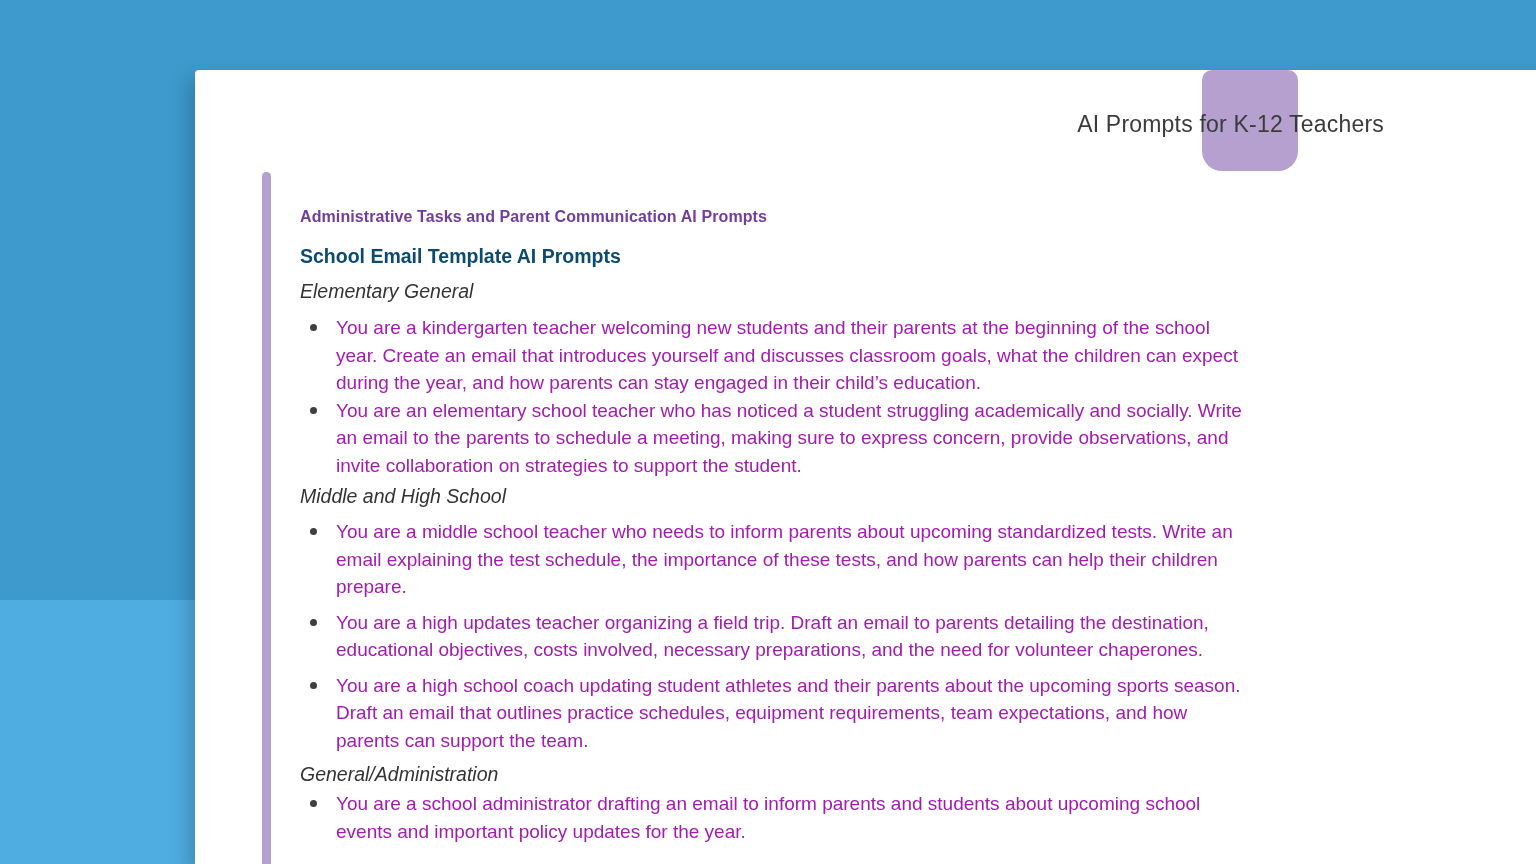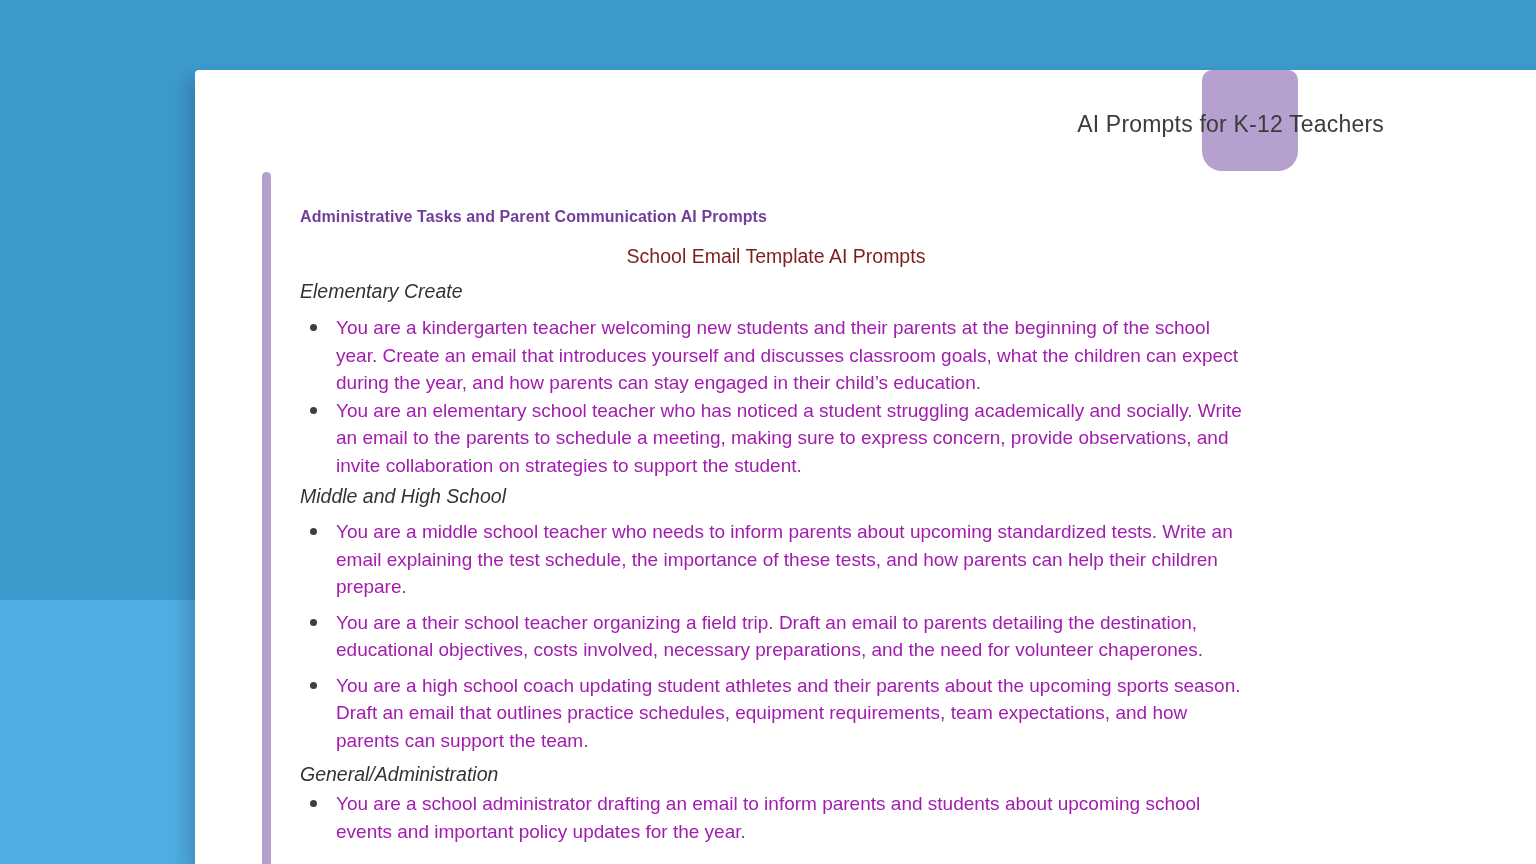--- a/index.html
+++ b/index.html
@@ -41,23 +41,22 @@
   .content {
     position: absolute; left: 105px; top: 133px; width: 952px;
     color: #3e3e3e;
   }
   h1.doc-title {
     font-size: 16px; line-height: 28px; font-weight: bold;
     color: #733d9b; letter-spacing: 0.1px;
   }
   h2.section-heading {
     margin-top: 12px;
-    font-size: 19.5px; line-height: 26px; font-weight: normal;
-    color: #7f1d1d;
-    text-align: center;
+    font-size: 19.5px; line-height: 26px; font-weight: bold;
+    color: #0c4a6e;
   }
   h3.sub-heading {
     font-size: 19.5px; line-height: 27px;
     font-style: italic; font-weight: normal;
     color: #333333;
   }
   h3.sub-elementary { margin-top: 9px; }
   h3.sub-middle     { margin-top: 4px; }
   h3.sub-general    { margin-top: 7px; }
   ul.prompt-list { list-style: none; }
@@ -93,32 +92,32 @@
   <div class="doc-label">AI Prompts for K-12 Teachers</div>
 
   <div class="accent-bar"></div>
 
   <div class="content">
 
     <h1 class="doc-title">Administrative Tasks and Parent Communication AI Prompts</h1>
 
     <h2 class="section-heading">School Email Template AI Prompts</h2>
 
-    <h3 class="sub-heading sub-elementary">Elementary Create</h3>
+    <h3 class="sub-heading sub-elementary">Elementary General</h3>
 
     <ul class="prompt-list">
       <li class="prompt-item b1">You are a kindergarten teacher welcoming new students and their parents at the beginning of the school year. Create an email that introduces yourself and discusses classroom goals, what the children can expect during the year, and how parents can stay engaged in their child’s education.</li>
       <li class="prompt-item b2">You are an elementary school teacher who has noticed a student struggling academically and socially. Write an email to the parents to schedule a meeting, making sure to express concern, provide observations, and invite collaboration on strategies to support the student.</li>
     </ul>
 
     <h3 class="sub-heading sub-middle">Middle and High School</h3>
 
     <ul class="prompt-list">
       <li class="prompt-item b3">You are a middle school teacher who needs to inform parents about upcoming standardized tests. Write an email explaining the test schedule, the importance of these tests, and how parents can help their children prepare.</li>
-      <li class="prompt-item b4">You are a their school teacher organizing a field trip. Draft an email to parents detailing the destination, educational objectives, costs involved, necessary preparations, and the need for volunteer chaperones.</li>
+      <li class="prompt-item b4">You are a high updates teacher organizing a field trip. Draft an email to parents detailing the destination, educational objectives, costs involved, necessary preparations, and the need for volunteer chaperones.</li>
       <li class="prompt-item b5">You are a high school coach updating student athletes and their parents about the upcoming sports season. Draft an email that outlines practice schedules, equipment requirements, team expectations, and how parents can support the team.</li>
     </ul>
 
     <h3 class="sub-heading sub-general">General/Administration</h3>
 
     <ul class="prompt-list">
       <li class="prompt-item partial">You are a school administrator drafting an email to inform parents and students about upcoming school events and important policy updates for the year.</li>
     </ul>
 
   </div>

